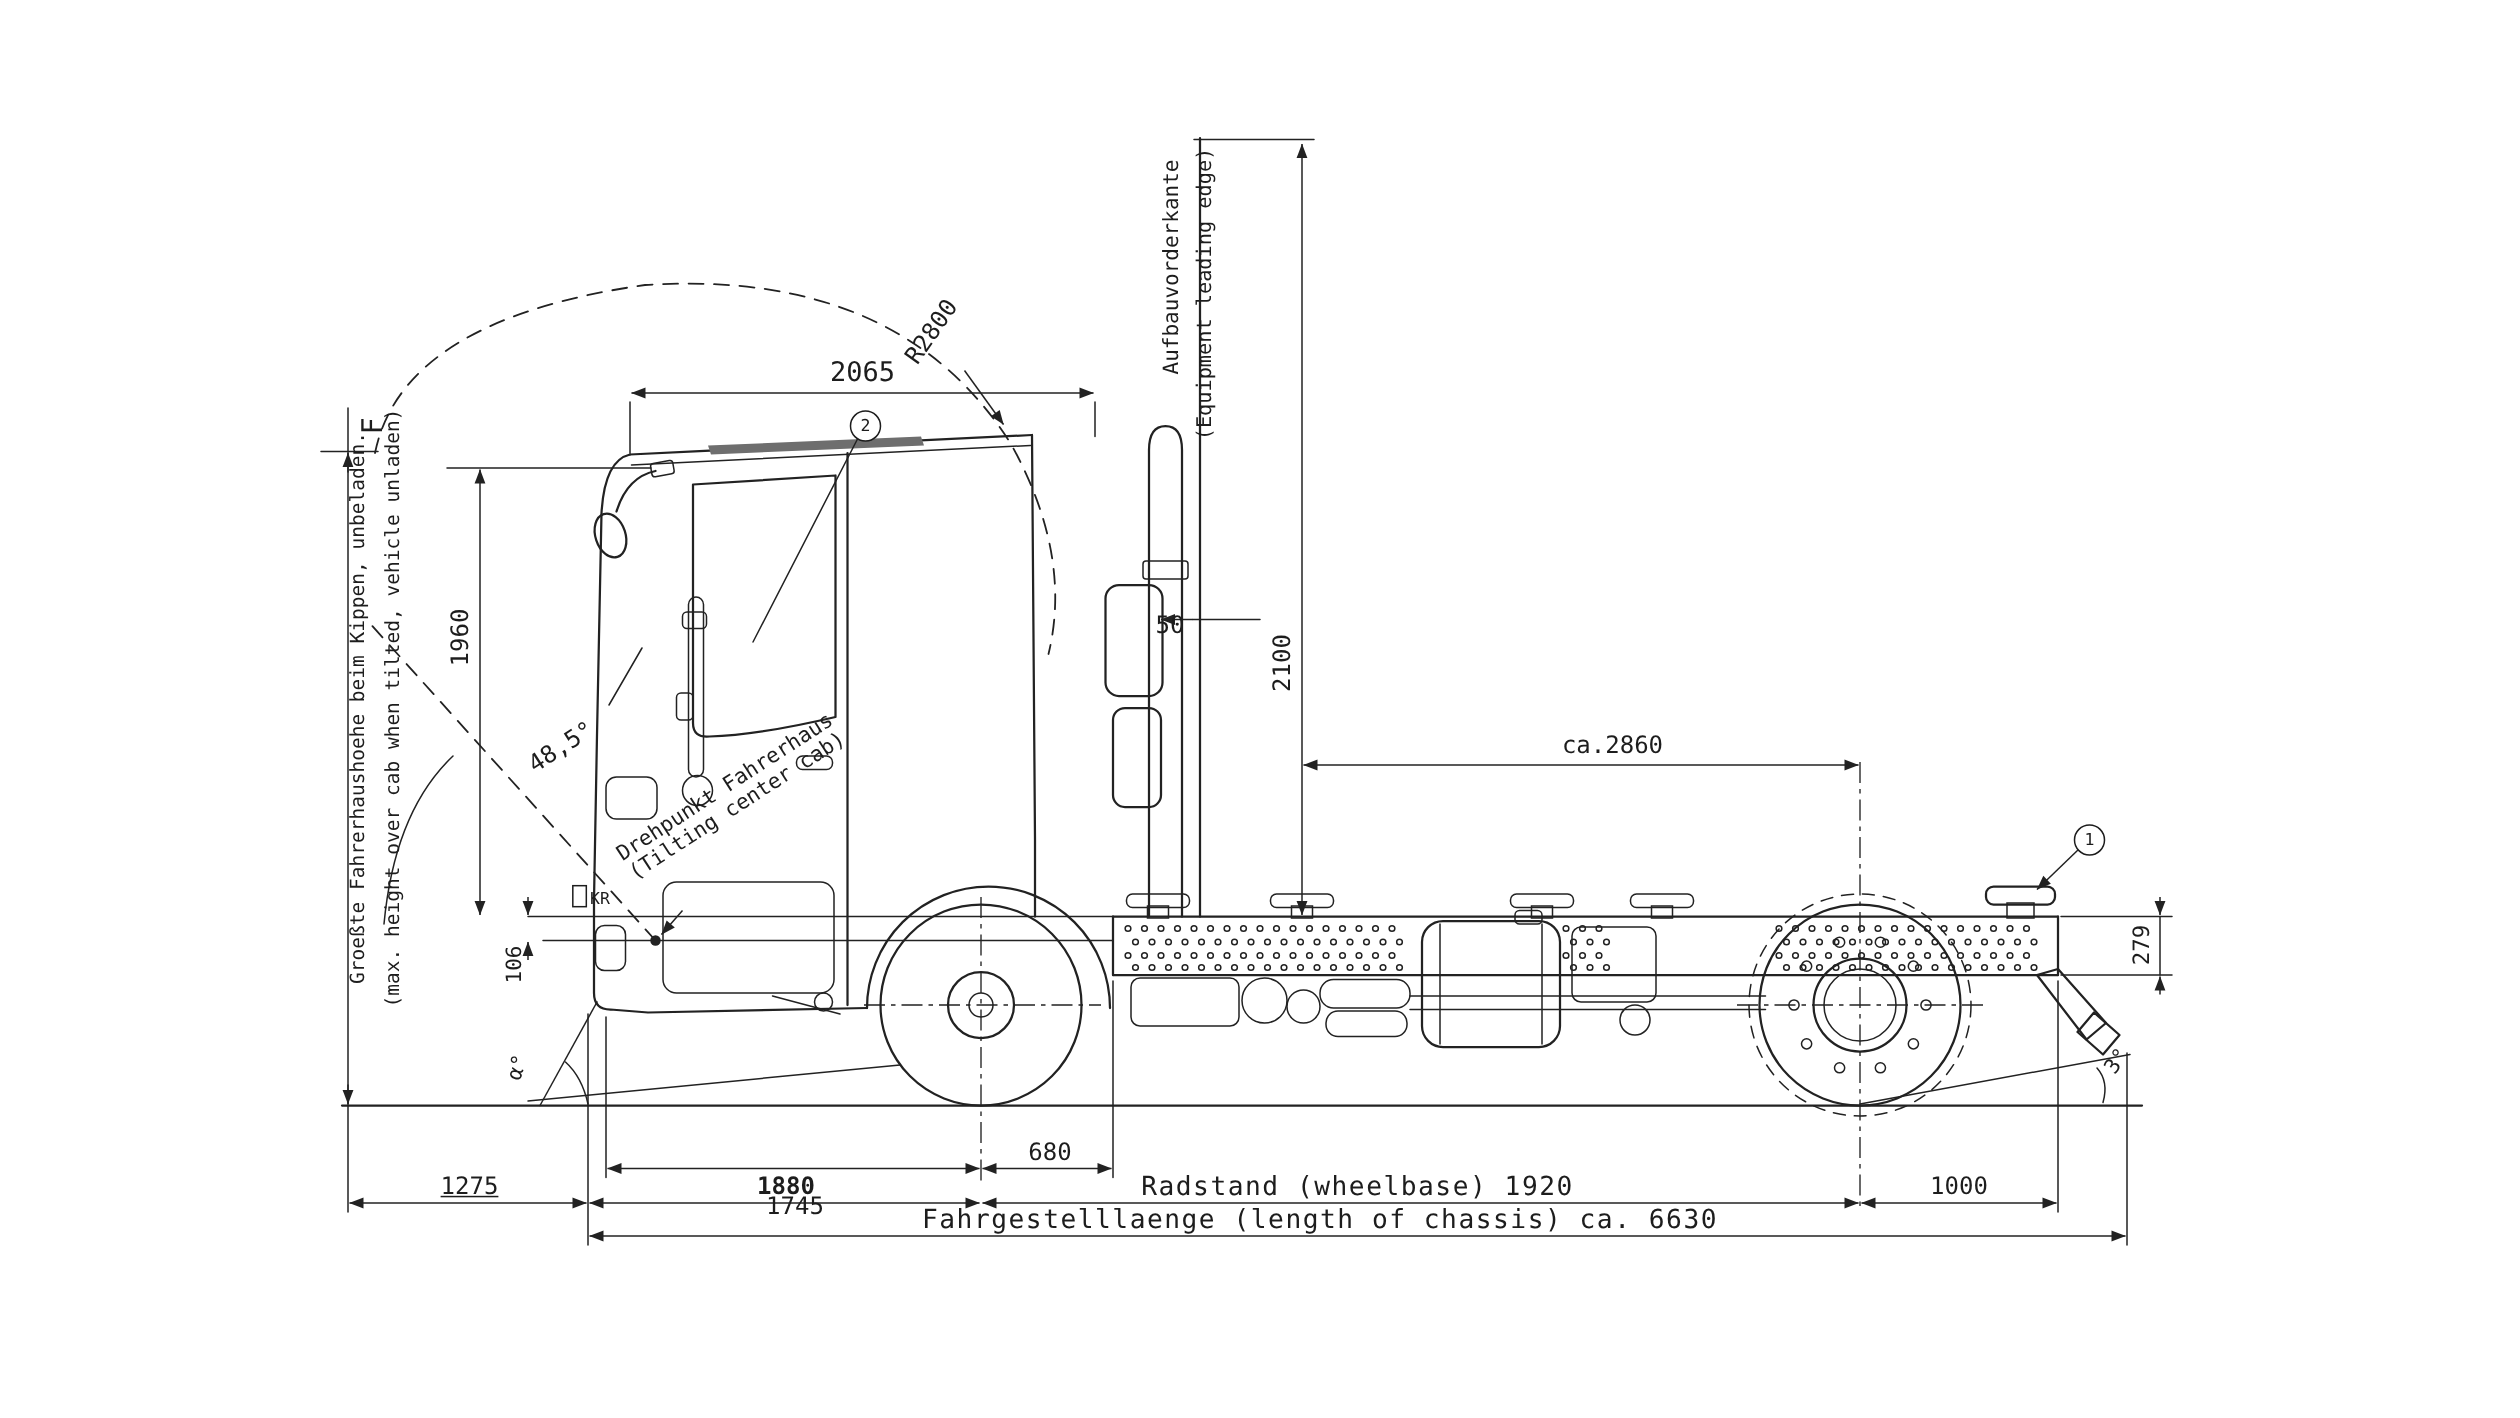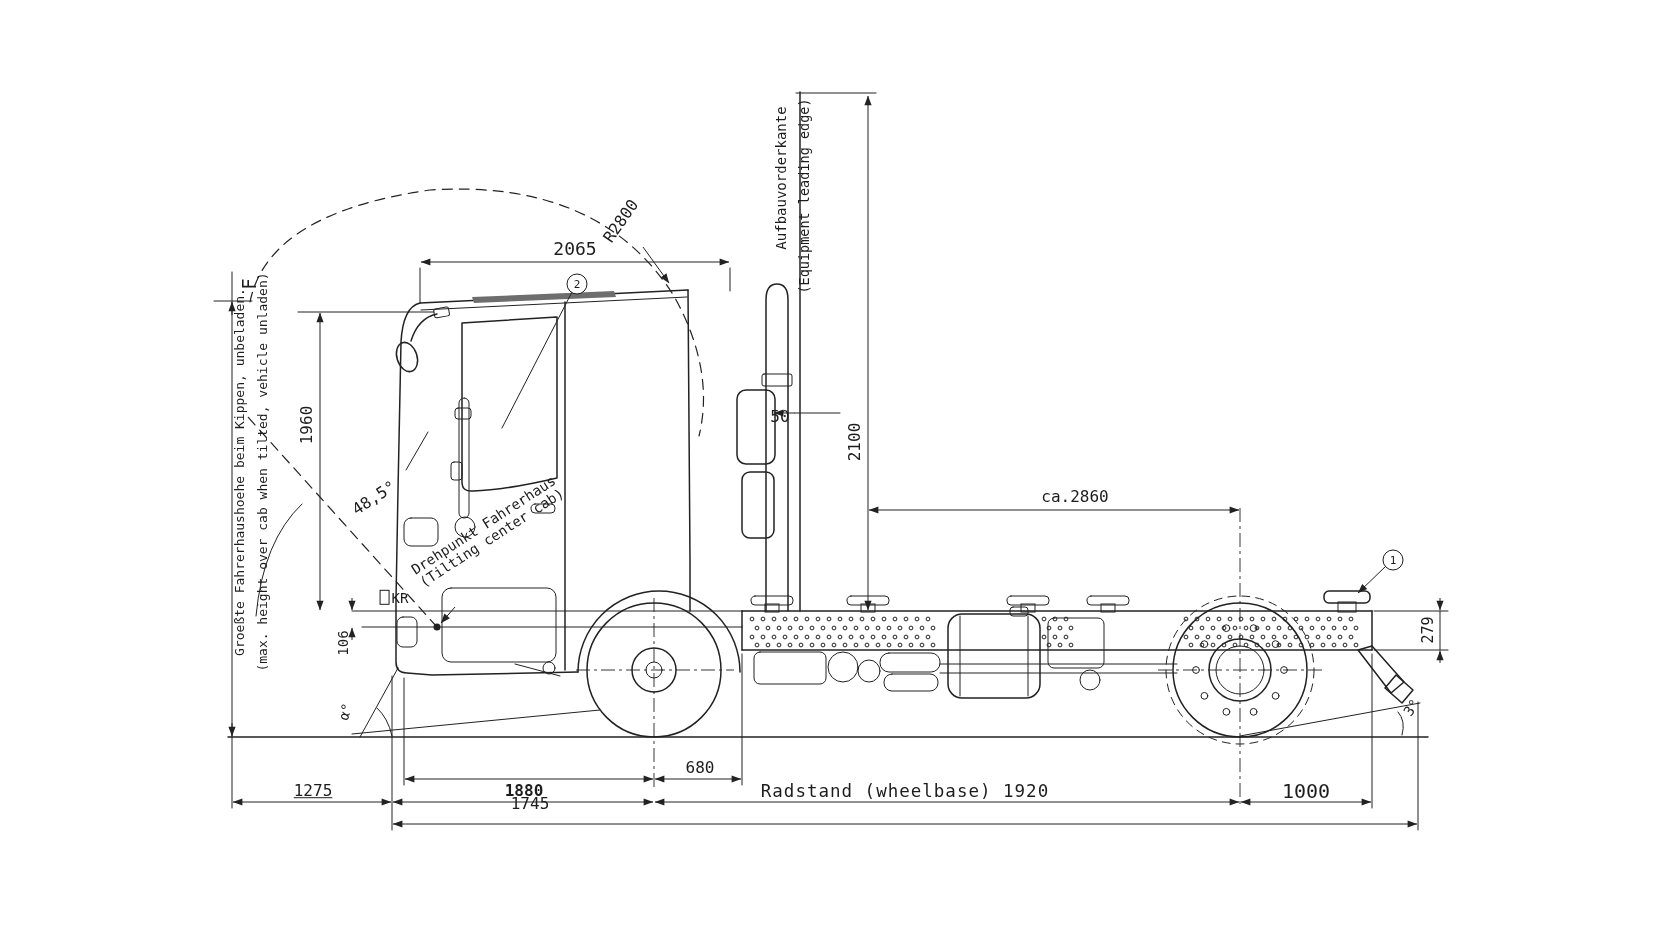--- a/index.html
+++ b/index.html
@@ -352,30 +352,31 @@
 <div class="lbl" style="left:1075px;top:497px;font-size:16px;">ca.2860</div>
 
 <div class="lbl r90" style="left:307px;top:425px;font-size:16px;">1960</div>
 <div class="lbl" style="left:374px;top:498px;font-size:16px;transform:translate(-50%,-50%) rotate(-33deg);">48,5°</div>
 
 <div class="lbl" style="left:488px;top:532px;font-size:14px;transform:translate(-50%,-50%) rotate(-33deg);text-align:center;">
   <div>Drehpunkt Fahrerhaus</div>
   <div>(Tilting center cab)</div>
 </div>
 
-<div class="lbl" style="left:394px;top:598px;font-size:14px;"><span class="krbox"></span><span>KR</span></div>
+<div class="lbl" style="left:394px;top:598px;font-size:11px;"><span class="krbox"></span><span>KR</span></div>
 <div class="lbl r90" style="left:344px;top:643px;font-size:14px;">106</div>
 <div class="lbl r90" style="left:1428px;top:630px;font-size:15px;">279</div>
 
 <div class="callout" style="left:577px;top:284px;">2</div>
 <div class="callout" style="left:1393px;top:560px;">1</div>
 
 <div class="lbl" style="left:530px;top:804px;font-size:16px;">1745</div>
 <div class="lbl" style="left:700px;top:768px;font-size:16px;">680</div>
 <div class="lbl" style="left:313px;top:791px;font-size:16px;text-decoration:underline;">1275</div>
 <div class="lbl" style="left:524px;top:791px;font-size:16px;font-weight:bold;">1880</div>
 <div class="lbl" style="left:905px;top:792px;font-size:17.5px;letter-spacing:1px;">Radstand (wheelbase) 1920</div>
-<div class="lbl" style="left:1306px;top:791px;font-size:20px;">1000</div>
+<div class="lbl" style="left:1306px;top:791px;font-size:16px;">1000</div>
+<div class="lbl" style="left:880px;top:814px;font-size:17.5px;letter-spacing:1px;">Fahrgestelllaenge (length of chassis) ca. 6630</div>
 
 <div class="lbl" style="left:346px;top:712px;font-size:14px;transform:translate(-50%,-50%) rotate(-72deg);">α°</div>
 <div class="lbl" style="left:1412px;top:708px;font-size:14px;transform:translate(-50%,-50%) rotate(-55deg);">3°</div>
 
 </div>
 
 </body></html>

